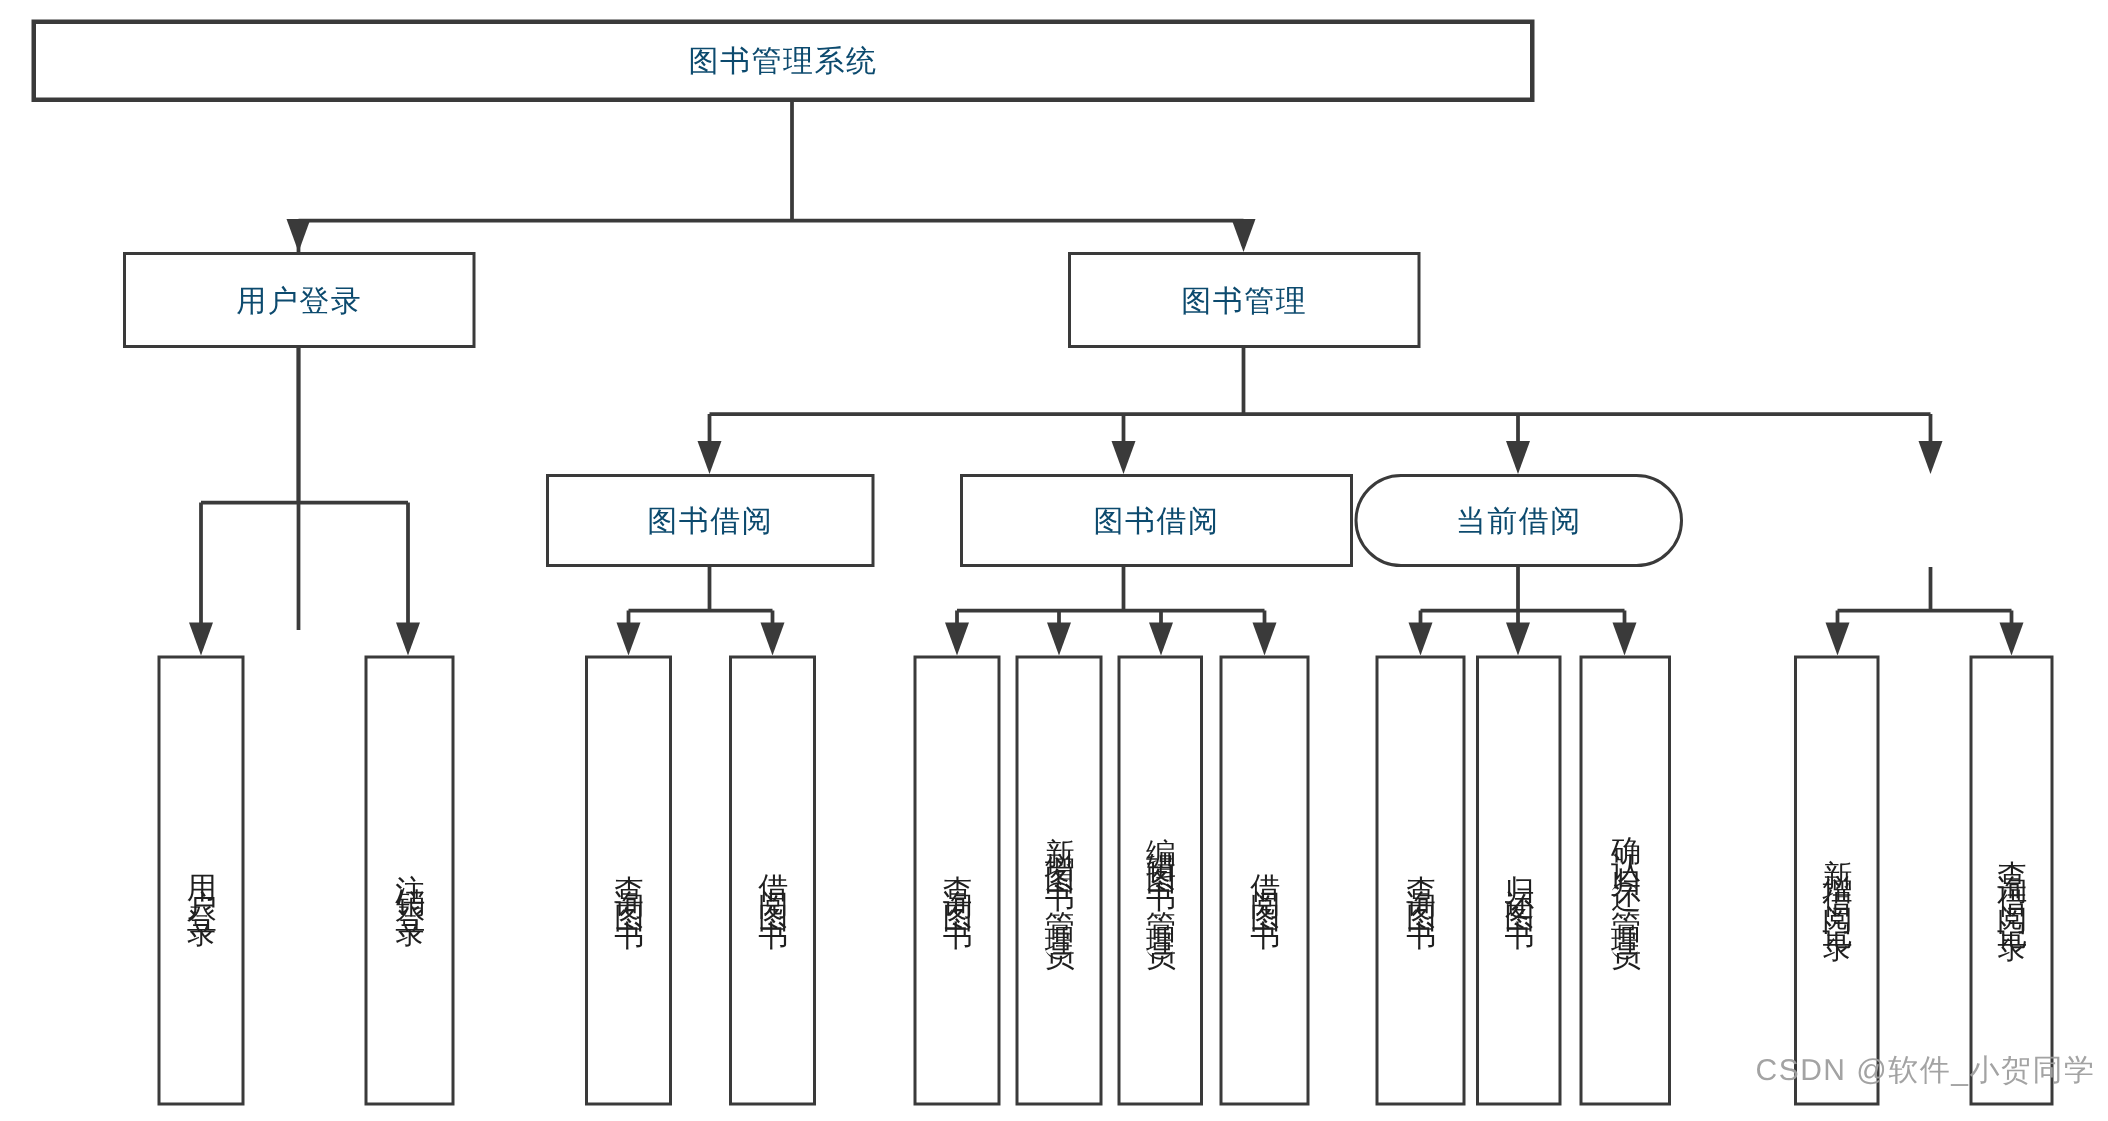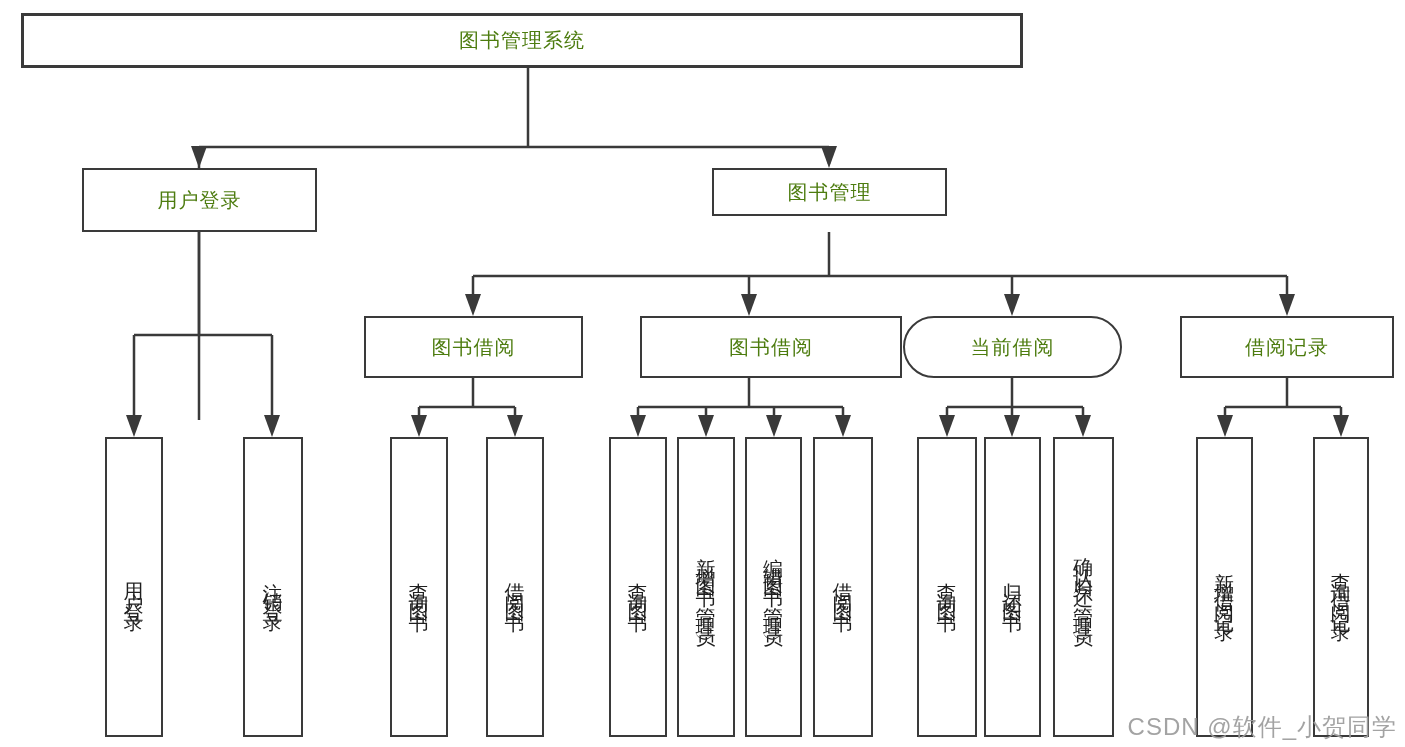--- a/index.html
+++ b/index.html
@@ -22,21 +22,21 @@
     z-index: 0;
   }
   .node {
     position: absolute;
     box-sizing: border-box;
     background: #ffffff;
     border: 2.5px solid #3a3a3a;
     display: flex;
     align-items: center;
     justify-content: center;
-    color: #4d7c0f;
+    color: #0c4a6e;
     font-size: 20px;
     letter-spacing: 1px;
     z-index: 1;
   }
   .node.root { border-width: 3px; }
   .leaf {
     position: absolute;
     box-sizing: border-box;
     background: #ffffff;
     border: 2.5px solid #3a3a3a;
@@ -49,23 +49,23 @@
   }
   .leaf span {
     writing-mode: vertical-rl;
     text-orientation: mixed;
     letter-spacing: 10px;
     line-height: 1;
   }
   .watermark {
     position: absolute;
     right: 8px;
-    bottom: 4px;
+    bottom: 20px;
     color: rgba(158,158,158,0.95);
-    font-size: 24px;
+    font-size: 20px;
     letter-spacing: 1px;
     z-index: 2;
     white-space: nowrap;
   }
 </style>
 </head>
 <body>
 
 <div class="canvas">
 
@@ -101,26 +101,25 @@
       <use href="#ah" x="1012" y="437"></use>
       <use href="#ah" x="1083" y="437"></use>
       <use href="#ah" x="1225" y="437"></use>
       <use href="#ah" x="1341" y="437"></use>
     </g>
   </svg>
 
   <div class="node root" style="left:21px; top:13px; width:1002px; height:55px;">图书管理系统</div>
 
   <div class="node" style="left:82px; top:168px; width:235px; height:64px;">用户登录</div>
-  <div class="node" style="left:712px; top:168px; width:235px; height:48px;">图书管理</div>
+  <div class="node" style="left:712px; top:168px; width:235px; height:64px;">图书管理</div>
 
   <div class="node" style="left:364px; top:316px; width:219px; height:62px;">图书借阅</div>
   <div class="node" style="left:640px; top:316px; width:262px; height:62px;">图书借阅</div>
   <div class="node" style="left:903px; top:316px; width:219px; height:62px;border-radius:31px;">当前借阅</div>
-  <div class="node" style="left:1180px; top:316px; width:214px; height:62px;">借阅记录</div>
 
   <div class="leaf" style="left:105px; top:437px; width:58px; height:300px;">
     <span>用户登录</span>
   </div>
   <div class="leaf" style="left:243px; top:437px; width:60px; height:300px;">
     <span>注销登录</span>
   </div>
 
   <div class="leaf" style="left:390px; top:437px; width:58px; height:300px;">
     <span>查询图书</span>

